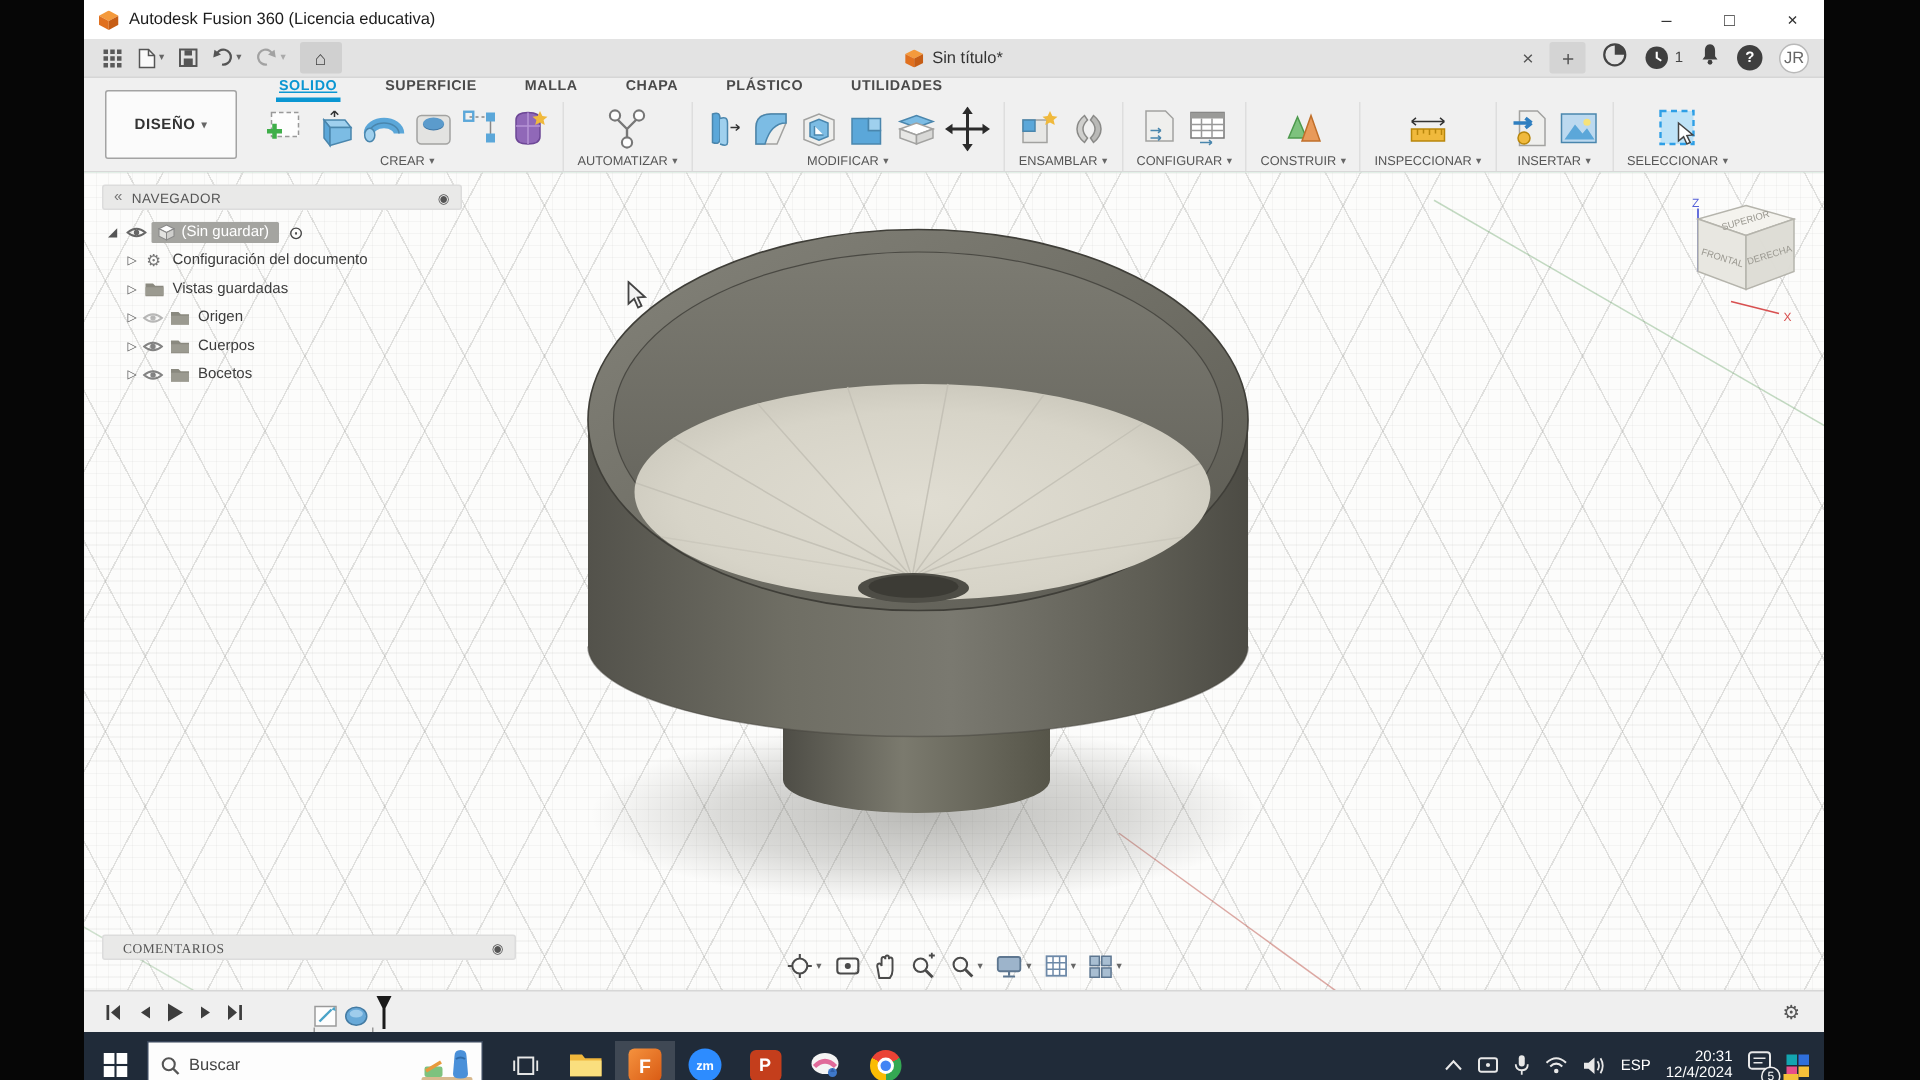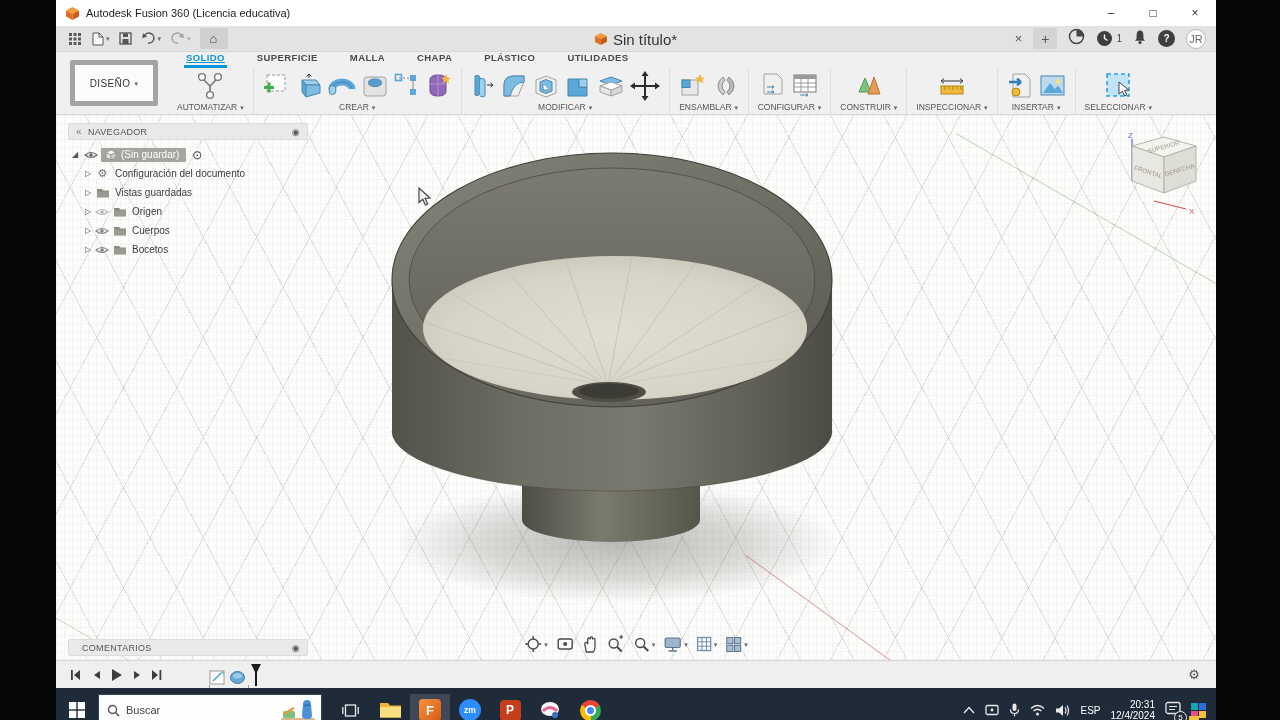--- a/index.html
+++ b/index.html
@@ -20,37 +20,37 @@
 
   .menurow { position:absolute; left:0; top:26px; right:0; height:26px; background:#e3e3e3;
              display:flex; align-items:center; border-bottom:1px solid #d6d6d6; }
   .qat { display:flex; align-items:center; gap:9px; margin-left:12px; }
   .qat-item { display:flex; align-items:center; gap:2px; }
   .caret { font-size:7px; color:#666; line-height:1; }
   .home-btn { width:28px; height:21px; background:#d0d0d0; border-radius:2px;
               display:flex; align-items:center; justify-content:center; font-size:13px; color:#444; }
   .doc-tab { position:absolute; left:50%; top:0; transform:translateX(-50%); height:26px;
              display:flex; align-items:center; gap:6px; padding:0 14px; }
-  .doc-label { font-size:15px; color:#333; }
+  .doc-label { font-size:11px; color:#333; }
   .tab-right { margin-left:auto; display:flex; align-items:center; gap:11px; padding-right:10px; }
   .tab-close { font-size:13px; color:#555; }
   .newtab-btn { width:24px; height:21px; background:#d4d4d4; border-radius:2px; display:flex;
                 align-items:center; justify-content:center; font-size:14px; color:#555; }
   .jobs { display:flex; align-items:center; gap:3px; font-size:10px; color:#444; }
   .circle-dark { width:17px; height:17px; border-radius:50%; background:#3f3f3f; color:#fff;
                  display:flex; align-items:center; justify-content:center; font-size:10px; font-weight:bold; }
   .avatar { width:20px; height:20px; border-radius:50%; background:#fff; border:1px solid #b9b9b9;
             color:#666; font-size:11px; display:flex; align-items:center; justify-content:center; }
 
   
   .ribbon { position:absolute; left:0; top:52px; right:0; height:63px; background:#f0f0f0;
             border-bottom:1px solid #d8d8d8; }
   .design-box { position:absolute; left:14px; top:8px; width:88px; height:46px; background:#fbfbfb;
-                border:5px solid #a3a3a3; border-radius:2px; display:flex; align-items:center;
-                justify-content:center; gap:4px; font-size:10px; font-weight:normal;
+                border:1px solid #a3a3a3; border-radius:2px; display:flex; align-items:center;
+                justify-content:center; gap:4px; font-size:10px; font-weight:bold;
                 letter-spacing:.4px; color:#333; }
   .ribbon-main { position:absolute; left:112px; top:0; right:0; height:63px; }
   .tabs { display:flex; gap:28px; padding-left:16px; height:16px; align-items:flex-end; }
   .tab { font-size:9.5px; font-weight:bold; letter-spacing:.4px; color:#4a4a4a;
          padding:0 2px 2px 2px; border-bottom:3px solid transparent; }
   .tab.active { color:#0a96d2; border-bottom-color:#0a96d2;text-decoration:underline; }
   .groups { display:flex; height:46px; }
   .group { display:flex; flex-direction:column; align-items:center; justify-content:flex-start;
            padding:2px 9px 0 9px; border-right:1px solid #dedede; }
   .g-icons { display:flex; align-items:center; gap:6px; height:31px; }
@@ -65,21 +65,21 @@
               repeating-linear-gradient(0deg,   rgba(175,175,172,.10) 0 1px, transparent 1px 8px),
               repeating-linear-gradient(90deg,  rgba(175,175,172,.10) 0 1px, transparent 1px 8px); }
   .axis { position:absolute; height:1px; transform-origin:left center; }
   .model-svg { position:absolute; left:0; top:0; pointer-events:none; }
   .cursor { position:absolute; left:362px; top:72px; }
 
   
   .panel-hdr { height:17px; background:#e9e9e8; border:1px solid #dcdcdc; border-radius:2px;
                display:flex; align-items:center; font-size:9px; color:#555; letter-spacing:.3px; }
   .navigator { position:absolute; left:12px; top:8px; width:240px; }
-  .comments  { position:absolute; left:12px; bottom:4px; width:240px; }
+  .comments  { position:absolute; left:12px; bottom:20px; width:276px;font-family:Liberation Serif, serif; }
   .hdr-collapse { font-size:10px; color:#777; margin:0 6px 0 7px; }
   .hdr-pin { margin-left:auto; margin-right:7px; font-size:9px; color:#555; }
   .tree { margin-top:5px; font-size:10px; color:#3c3c3c; }
   .trow { display:flex; align-items:center; height:19px; }
   .expander { width:14px; font-size:8px; color:#555; text-align:center; }
   .trow .lbl { margin-left:5px;text-align:center; }
   .chip { display:flex; align-items:center; gap:4px; background:#a4a4a0; color:#fff;
           padding:1px 7px 1px 4px; border-radius:1px; margin-left:3px; font-size:10px; }
   .radio { font-size:12px; color:#444; margin-left:6px; }
   .indent { width:13px; }
@@ -255,35 +255,20 @@
           <span class="tab">SUPERFICIE</span>
           <span class="tab">MALLA</span>
           <span class="tab">CHAPA</span>
           <span class="tab">PLÁSTICO</span>
           <span class="tab">UTILIDADES</span>
         </div>
         <div class="groups">
 
           <div class="group">
             <div class="g-icons">
-              <svg width="30" height="28">
-                <path d="M15,14 L15,20 M15,14 L7,6 M15,14 L23,6" stroke="#777" stroke-width="1.6" fill="none"></path>
-                <circle cx="7" cy="5" r="3.4" fill="#fdfdfd" stroke="#777" stroke-width="1.4"></circle>
-                <circle cx="23" cy="5" r="3.4" fill="#fdfdfd" stroke="#777" stroke-width="1.4"></circle>
-                <circle cx="15" cy="23" r="3.4" fill="#fdfdfd" stroke="#777" stroke-width="1.4"></circle>
-              </svg>
-            </div>
-            <div class="g-label">
-              <span>AUTOMATIZAR</span>
-                <span class="caret">▾</span>
-            </div>
-          </div>
-
-          <div class="group">
-            <div class="g-icons">
               <svg width="27" height="27">
                 <rect x="4" y="3" width="18" height="16" fill="#fdfdfd" stroke="#999" stroke-dasharray="3 2"></rect>
                 <rect x="1" y="14" width="10" height="3" fill="#3fae49"></rect>
                   <rect x="4.5" y="10.5" width="3" height="10" fill="#3fae49"></rect>
               </svg>
               <svg width="26" height="27">
                 <polygon points="6,8 20,8 24,13 10,13" fill="#9fd0ee" stroke="#4a86ad"></polygon>
                 <polygon points="6,8 10,13 10,25 6,20" fill="#5ba7d9" stroke="#4a86ad"></polygon>
                 <polygon points="10,13 24,13 24,21 10,25" fill="#7cbce4" stroke="#4a86ad"></polygon>
                 <path d="M13,6 v-4 m0,0 l-2.5,2.5 M13,2 l2.5,2.5" stroke="#333" fill="none"></path>
@@ -306,20 +291,35 @@
                 <rect x="16" y="16" width="6" height="6" fill="#5ba7d9"></rect>
               </svg>
               <svg width="28" height="27">
                 <path d="M6,8 Q6,3 14,3 Q22,3 22,8 L22,19 Q22,24 14,24 Q6,24 6,19 Z" fill="#9068b8" stroke="#6d4796"></path>
                 <path d="M6,12 H22 M14,3 V24" stroke="#b694d6" fill="none"></path>
                 <polygon points="22,2 23.6,5.4 27,5.8 24.4,8 25.2,11.4 22,9.6 18.8,11.4 19.6,8 17,5.8 20.4,5.4" fill="#f0b93c"></polygon>
               </svg>
             </div>
             <div class="g-label">
               <span>CREAR</span>
+                <span class="caret">▾</span>
+            </div>
+          </div>
+
+          <div class="group">
+            <div class="g-icons">
+              <svg width="30" height="28">
+                <path d="M15,14 L15,20 M15,14 L7,6 M15,14 L23,6" stroke="#777" stroke-width="1.6" fill="none"></path>
+                <circle cx="7" cy="5" r="3.4" fill="#fdfdfd" stroke="#777" stroke-width="1.4"></circle>
+                <circle cx="23" cy="5" r="3.4" fill="#fdfdfd" stroke="#777" stroke-width="1.4"></circle>
+                <circle cx="15" cy="23" r="3.4" fill="#fdfdfd" stroke="#777" stroke-width="1.4"></circle>
+              </svg>
+            </div>
+            <div class="g-label">
+              <span>AUTOMATIZAR</span>
                 <span class="caret">▾</span>
             </div>
           </div>
 
           <div class="group">
             <div class="g-icons">
               <svg width="24" height="27">
                 <path d="M4,4 Q9,2 9,7 L9,20 Q9,25 4,23 Z" fill="#5ba7d9" stroke="#4a86ad"></path>
                 <path d="M9,7 Q14,5 14,10 L14,23 Q14,26 9,24" fill="#9fd0ee" stroke="#4a86ad"></path>
                 <path d="M16,13 h6 m0,0 l-2.5,-2 m2.5,2 l-2.5,2" stroke="#333" fill="none"></path>

